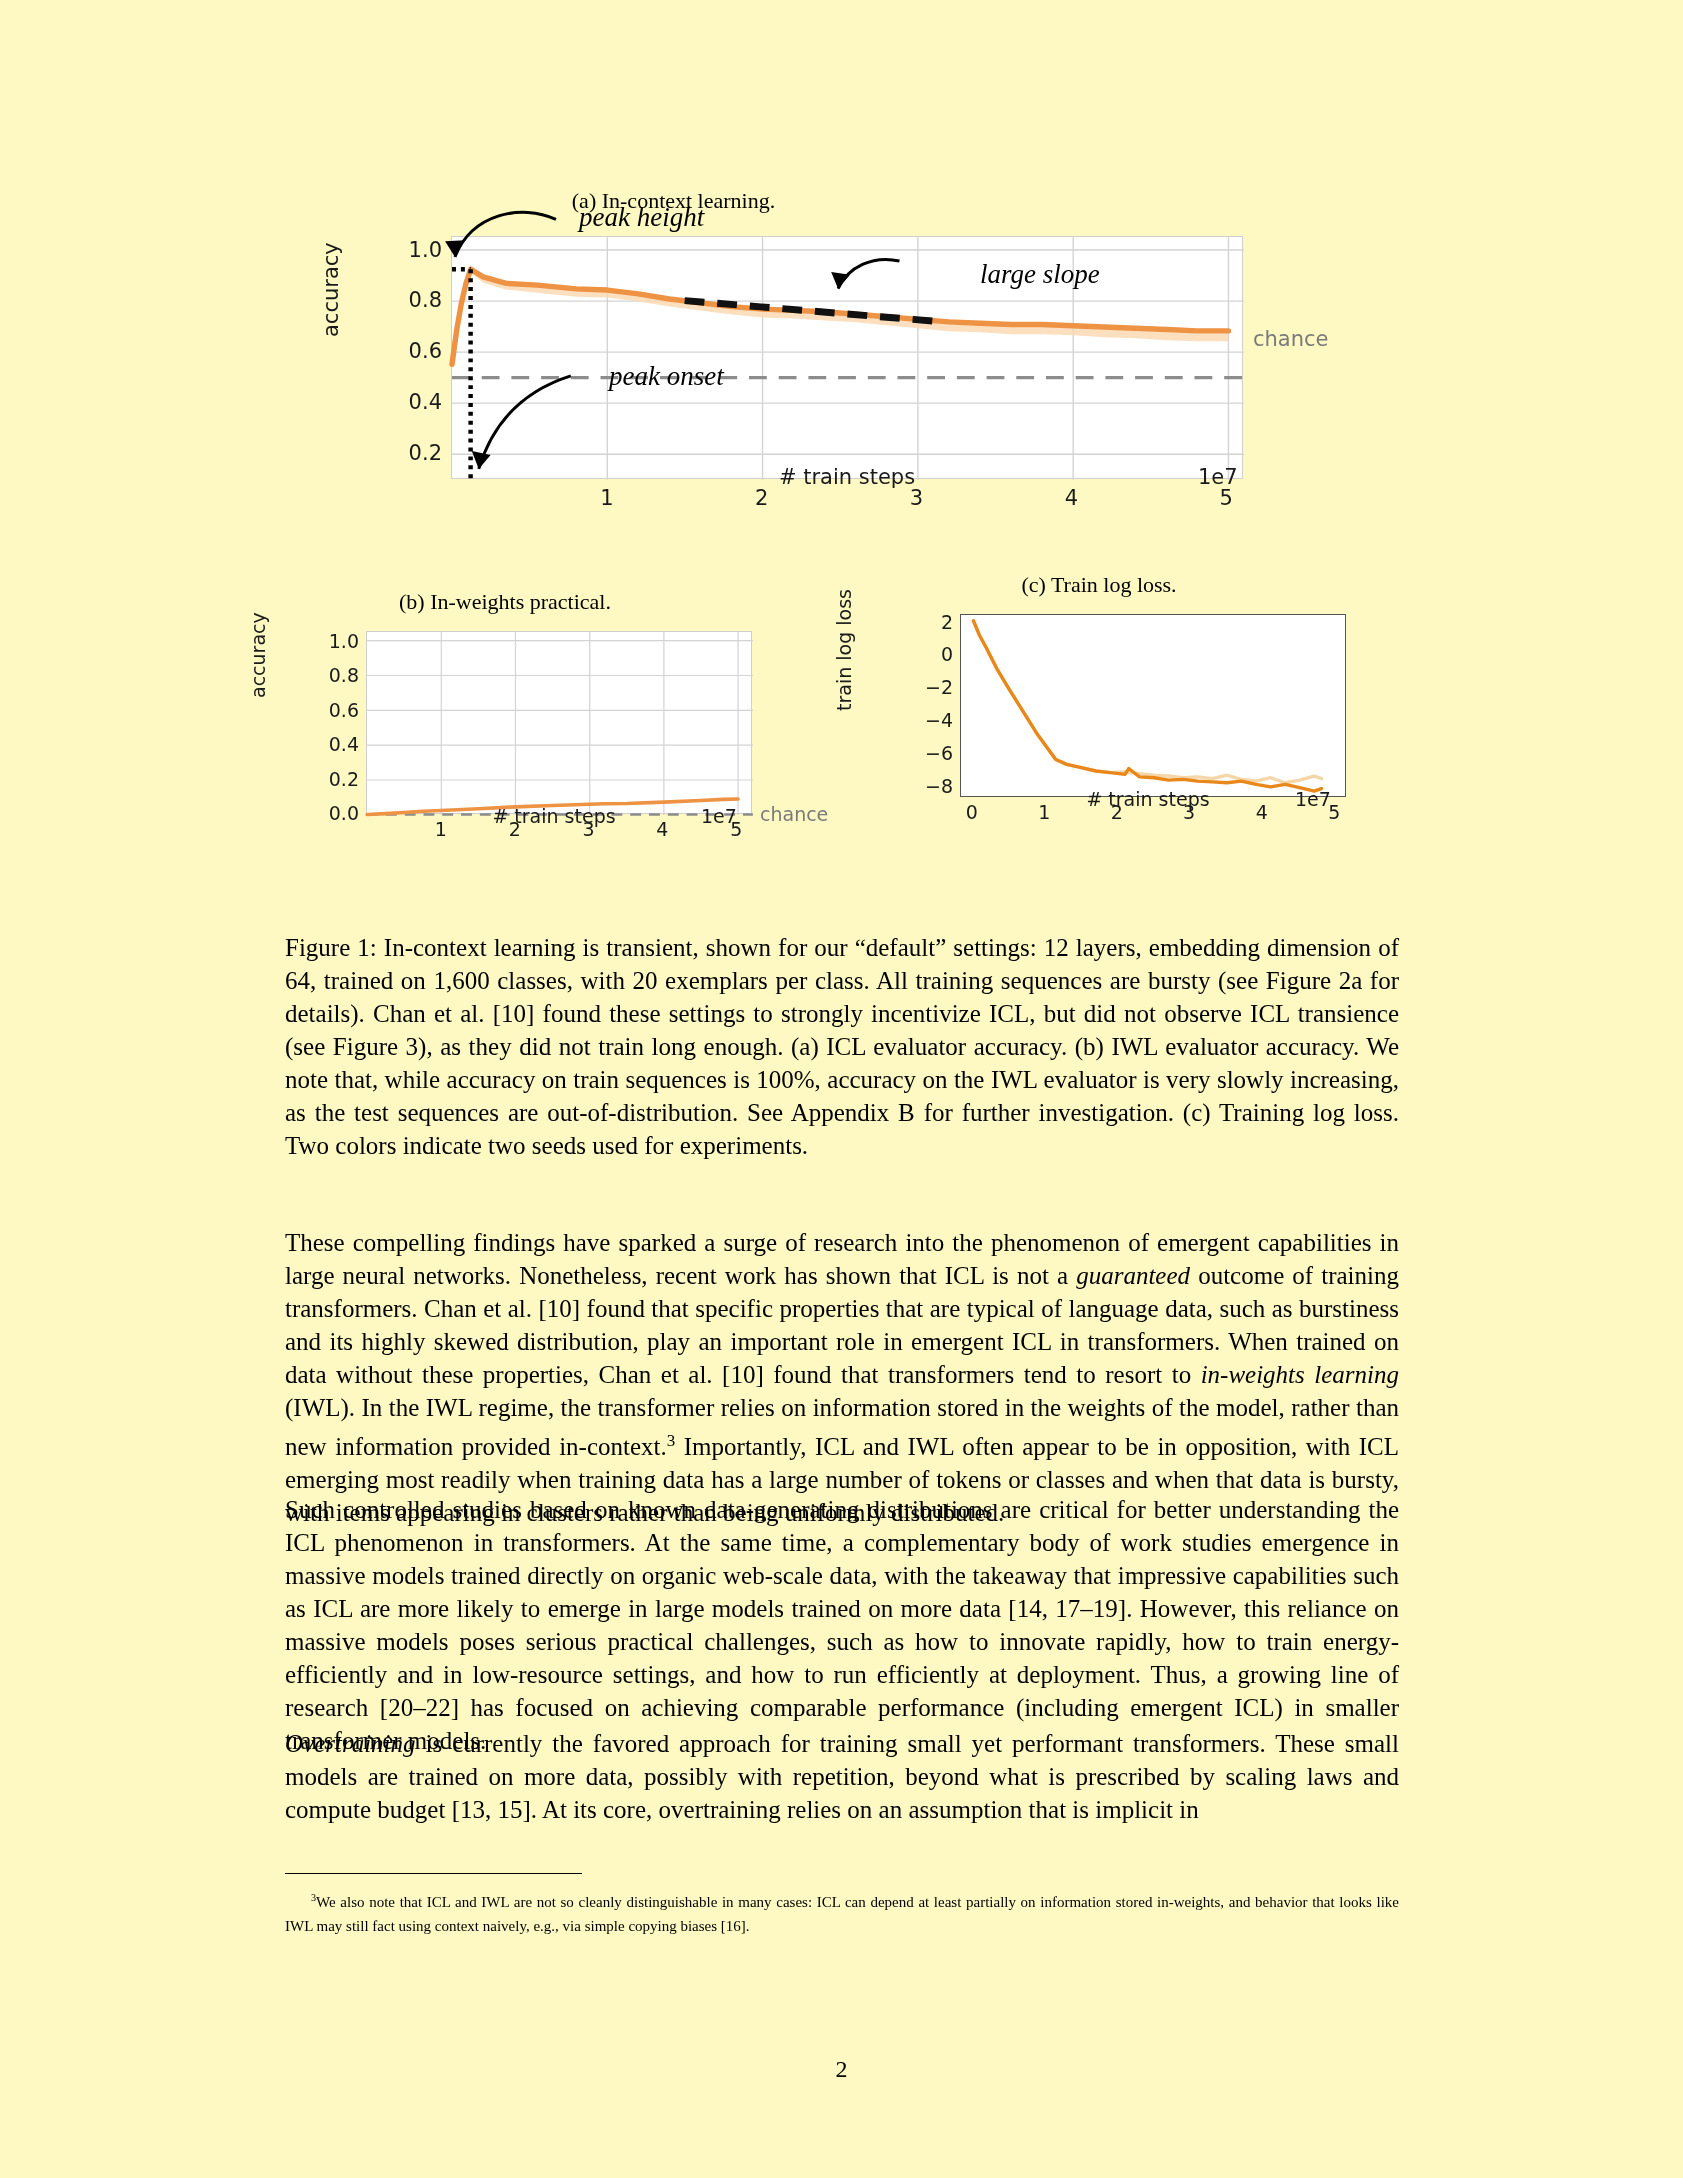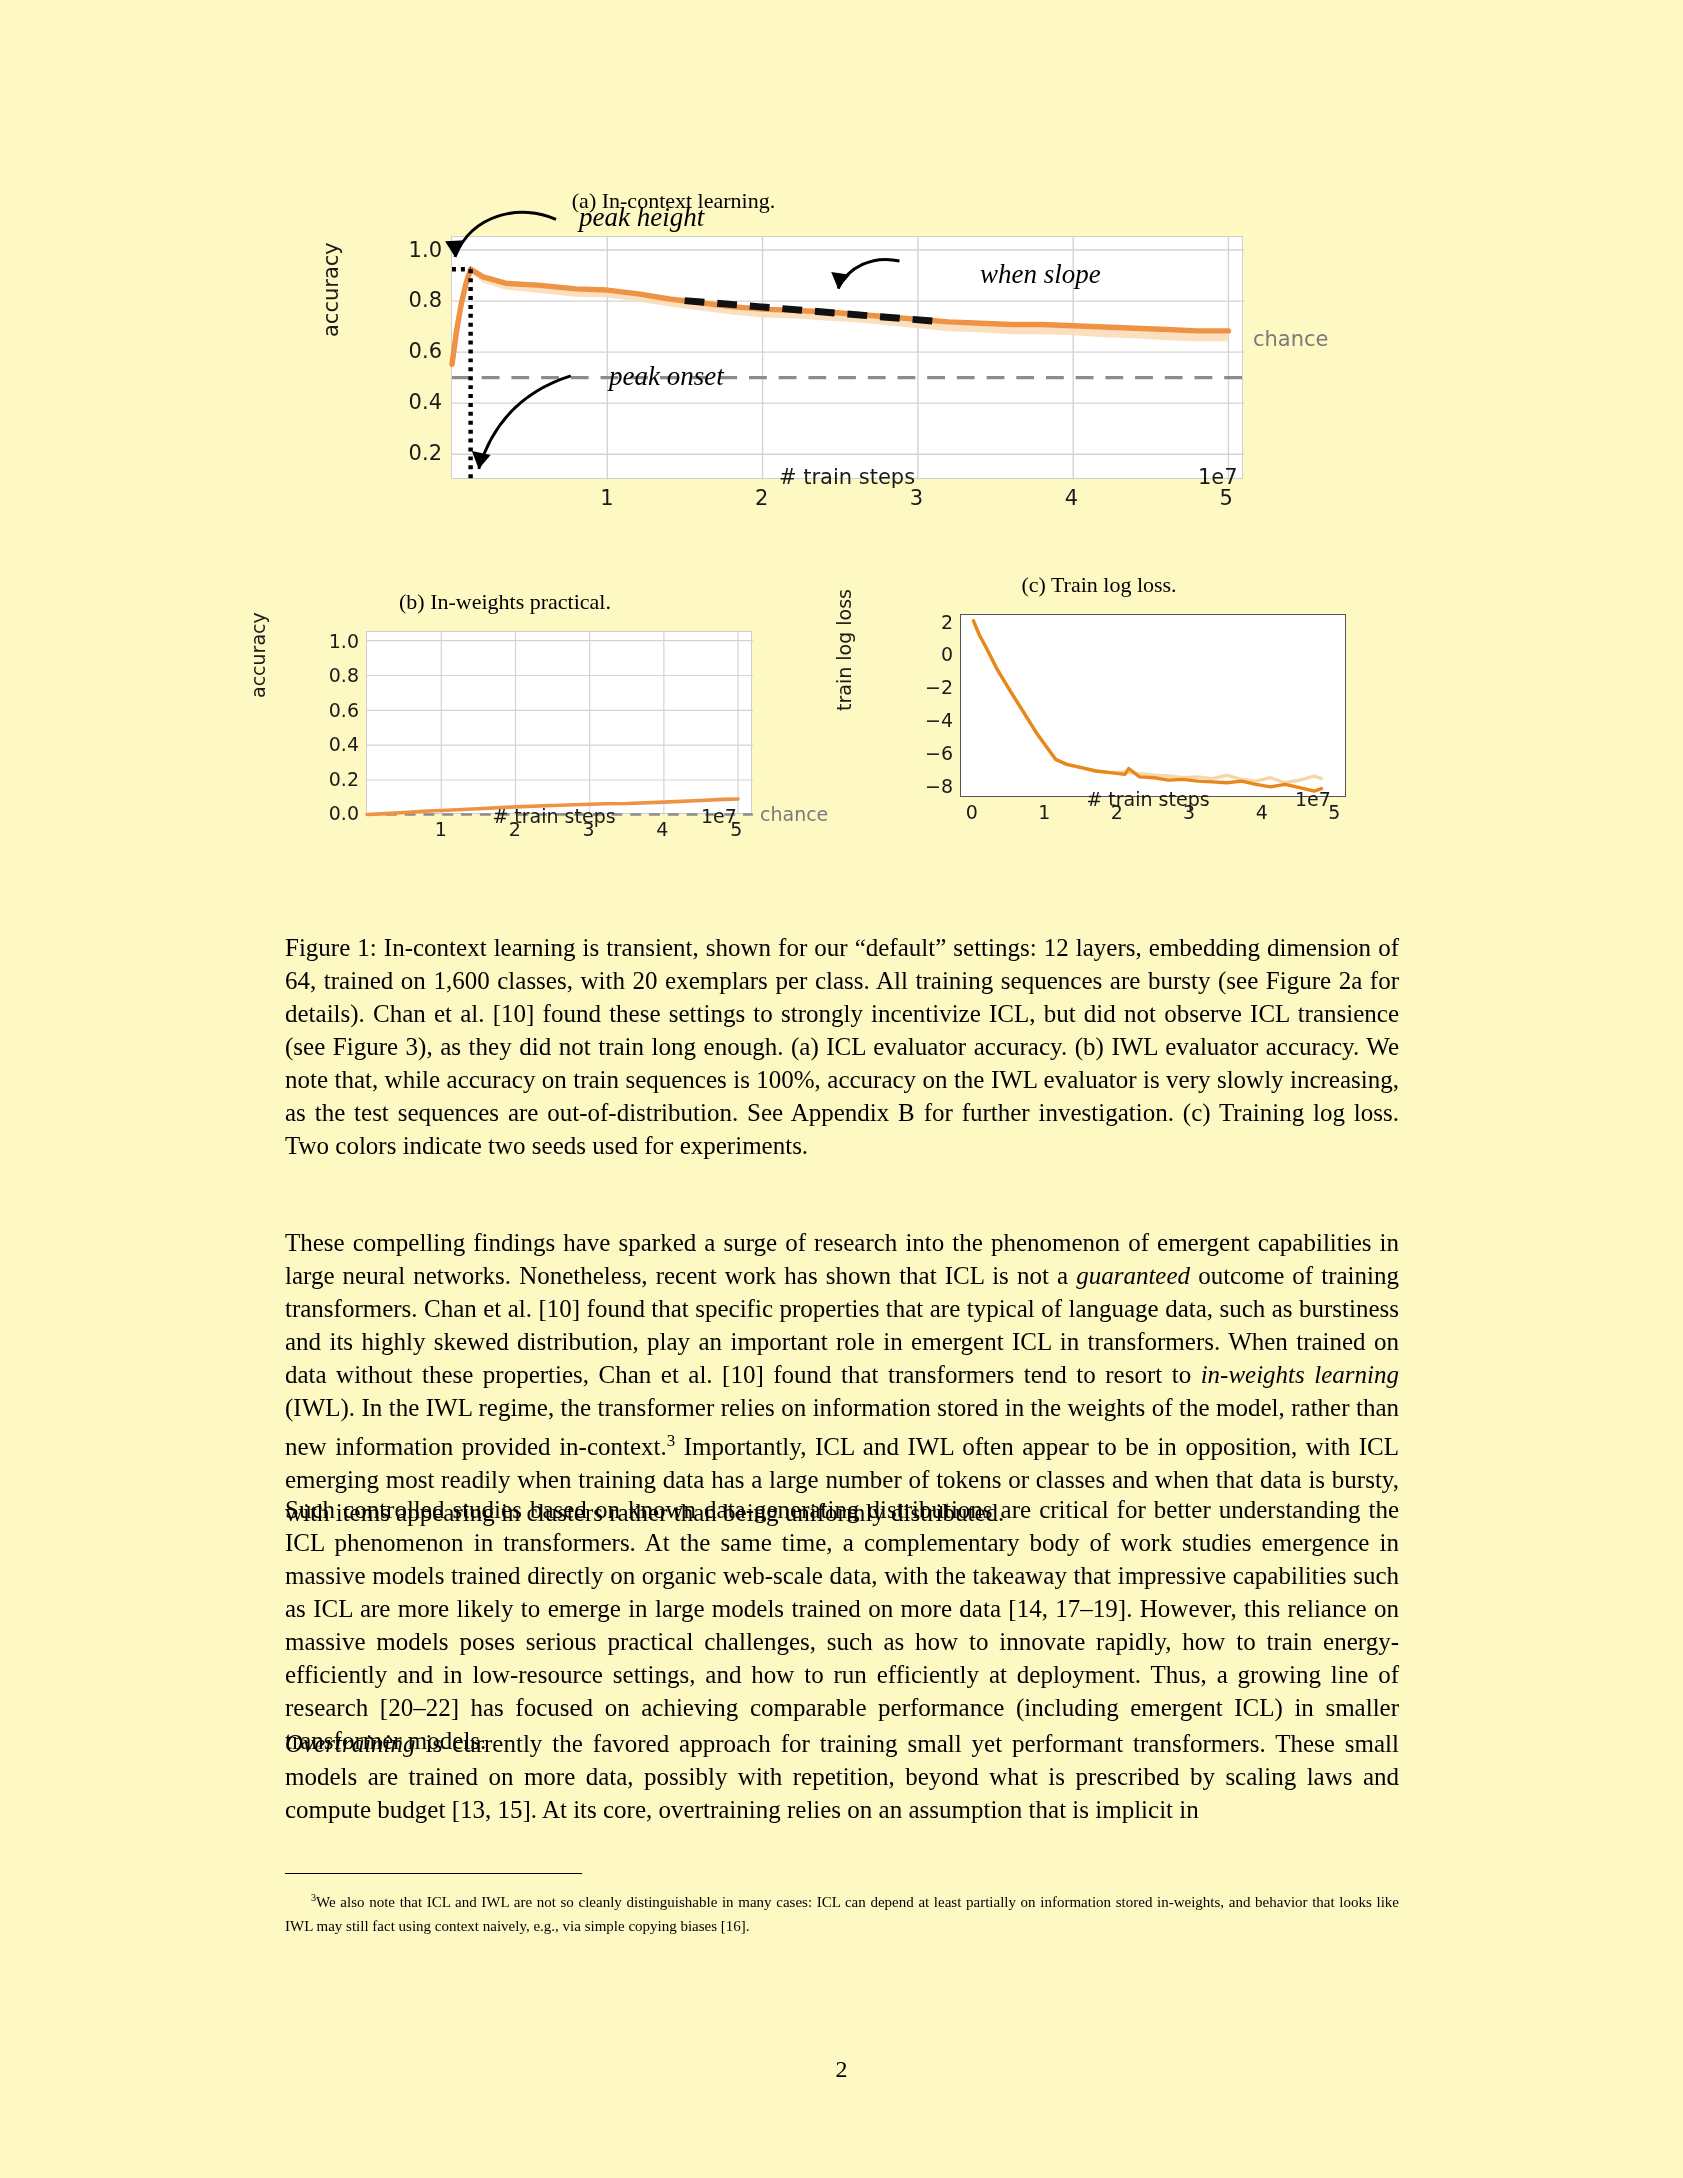--- a/index.html
+++ b/index.html
@@ -345,21 +345,21 @@
           </g>
 
           <g>
             <path d="M120,140 C 82,152 44,178 27,234" fill="none" stroke="#000" stroke-width="3"></path>
             <path d="M27,234 L 39,220 L 20,216 Z" fill="#000"></path>
           </g>
         </svg>
       </div>
 
       <div class="annot" style="left:252px; top:14px;">peak height</div>
-      <div class="annot" style="left:653px; top:71px;">when slope</div>
+      <div class="annot" style="left:653px; top:71px;">large slope</div>
       <div class="annot" style="left:282px; top:173px;text-align:right;">peak onset</div>
 
       <div class="xaxis-title-a" style="left:520px;"># train steps</div>
       <div class="xexp-a" style="left:871px;">1e7</div>
       <div class="chance-a">chance</div>
     </div>
 
     <div class="panel-b">
       <div class="subcap panel-b-cap">(b) In-weights practical.</div>
 

